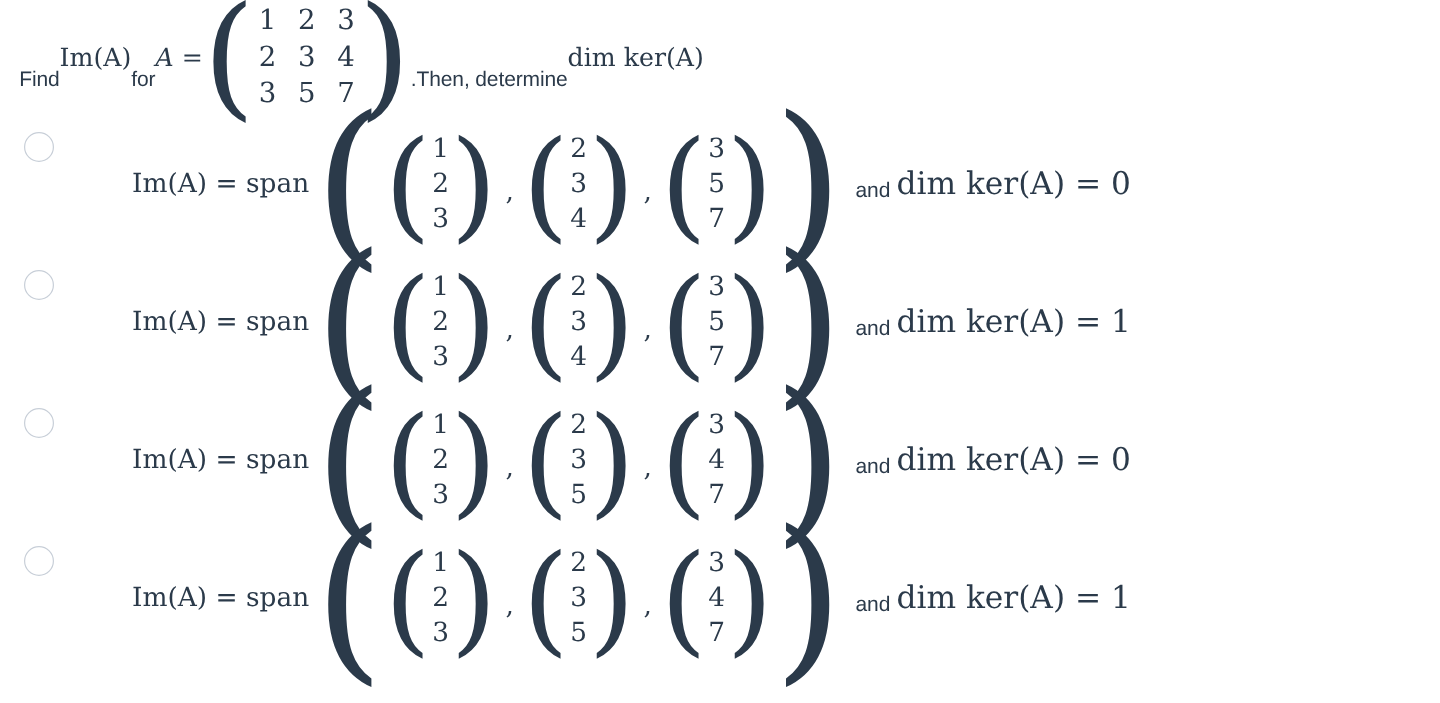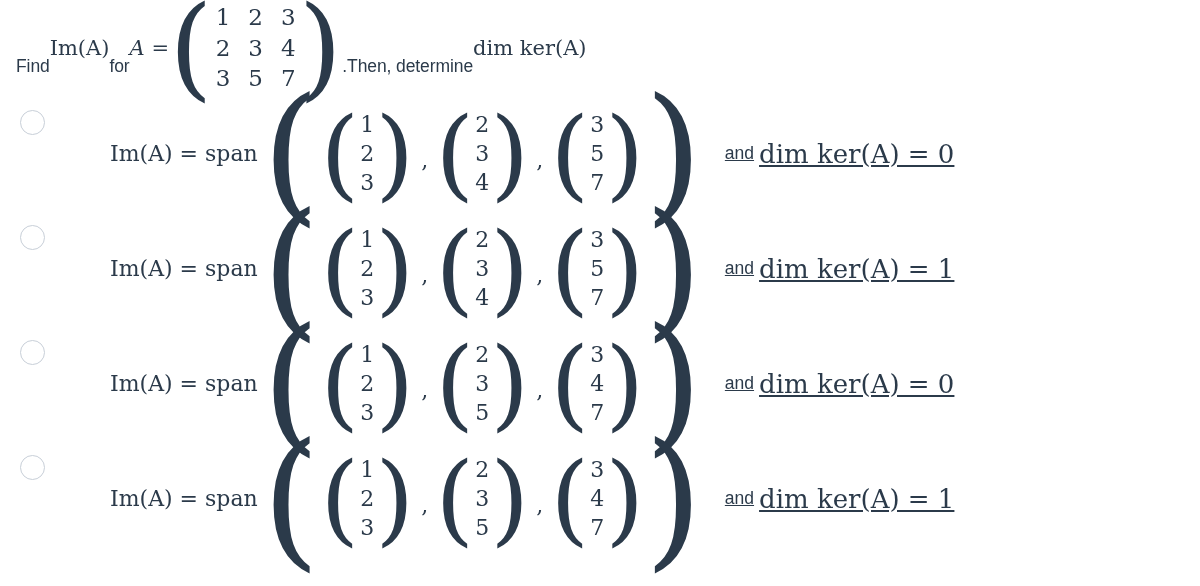--- a/index.html
+++ b/index.html
@@ -138,23 +138,22 @@
     flex-direction: column;
     font-family: "DejaVu Serif", "Liberation Serif", serif;
     font-size: 22px;
     line-height: 1.33;
     text-align: center;
     padding: 0 1px;
   }
 
   .tail {
     display: inline-flex;
-    align-items: center;
-    margin-left: 22px;
-    text-decoration: underline;
+    align-items: flex-end;
+    margin-left: 10px;
   }
   .tail .and {
     font-family: "Liberation Sans", sans-serif;
     font-size: 17.5px;
     margin-right: 5px;
   }
   .tail .kermath {
     font-family: "DejaVu Serif", "Liberation Serif", serif;
     font-size: 26px;
   }

